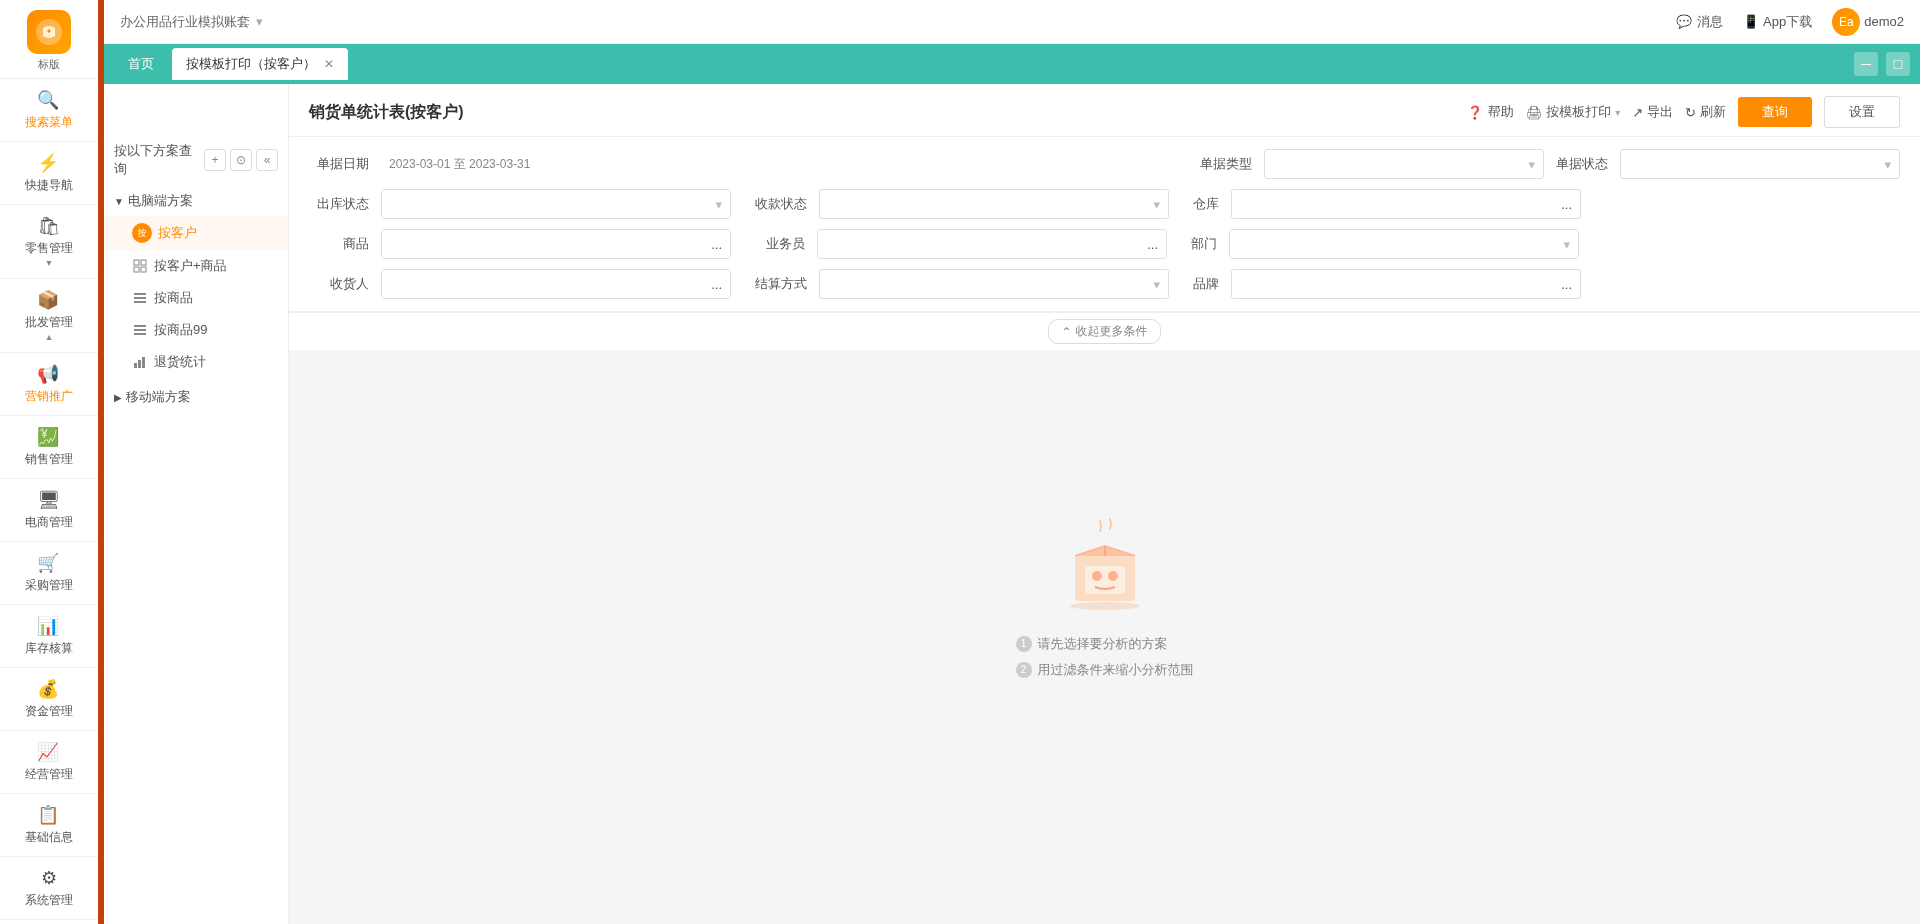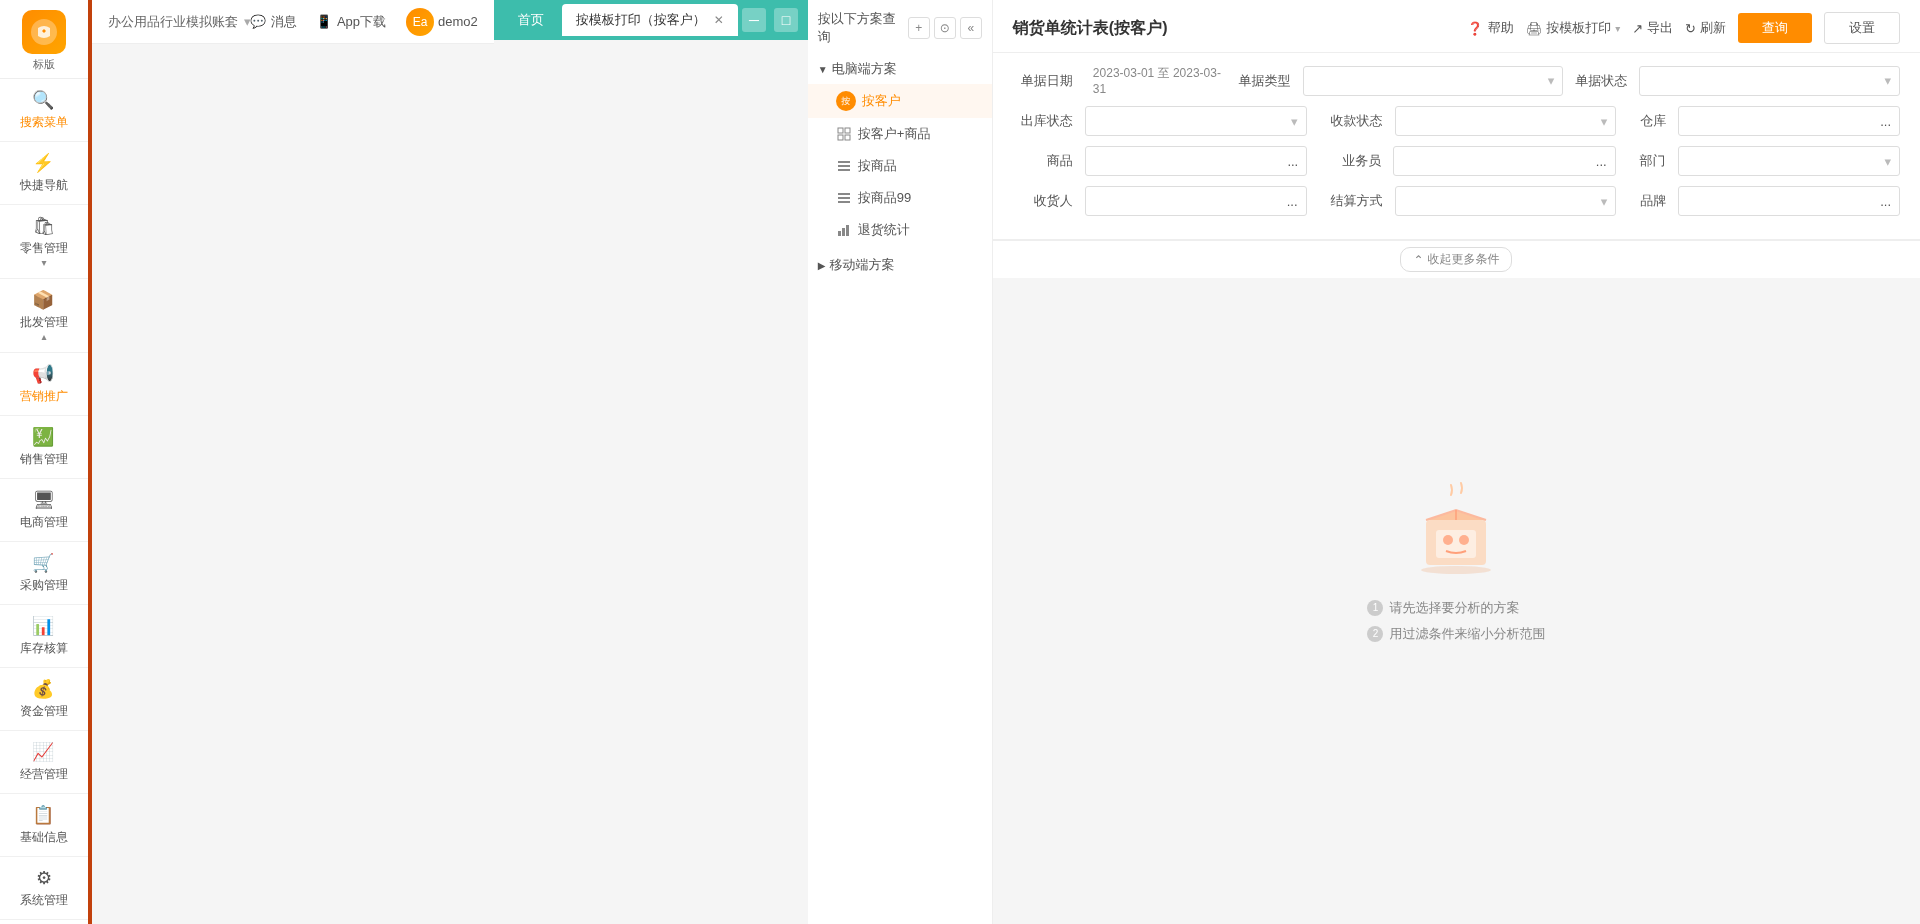--- a/index.html
+++ b/index.html
@@ -1,24 +1,24 @@
 <!DOCTYPE html>
 <html><head>
   <meta charset="utf-8">
   <style>
     * { box-sizing: border-box; margin: 0; padding: 0; font-family: 'Microsoft YaHei', Arial, sans-serif; }
     body { background: #f5f5f5; font-size: 13px; color: #333; display: flex; height: 924px; overflow: hidden; }
 
     
     .sidebar {
-      width: 92px;
+      width: 104px;
       background: #fff;
       display: flex;
       flex-direction: column;
-      border-right: 4px solid #c2410c;
+      border-right: 6px solid #c2410c;
       height: 100%;
       overflow-y: auto;
       flex-shrink: 0;
     }
     .sidebar-logo {
       display: flex;
       flex-direction: column;
       align-items: center;
       padding: 10px 0 6px;
       border-bottom: 1px solid #eee;
@@ -49,21 +49,21 @@
     }
     .sidebar-item.active { color: #ff8c00; }
     .sidebar-item-icon { font-size: 18px; margin-bottom: 3px; }
     .sidebar-item-label { font-size: 12px; }
     .sidebar-search { color: #ff8c00; }
 
     
     .main-area {
       flex: 1;
       display: flex;
-      flex-direction: row;
+      flex-direction: column;
       overflow: hidden;
     }
 
     
     .top-header {
       background: #fff;
       height: 44px;
       display: flex;
       align-items: center;
       justify-content: space-between;
@@ -163,20 +163,21 @@
       flex-shrink: 0;
       overflow-y: auto;
     }
     .scheme-panel-header {
       display: flex;
       align-items: center;
       justify-content: space-between;
       padding: 0 10px 8px;
       font-size: 13px;
       color: #555;
+      margin-top: 48px;
     }
     .scheme-panel-header-actions {
       display: flex;
       gap: 4px;
     }
     .scheme-action-btn {
       width: 22px; height: 22px;
       border: 1px solid #ddd;
       border-radius: 3px;
       display: flex; align-items: center; justify-content: center;
@@ -269,21 +270,21 @@
       background: #fff;
       padding: 12px 20px;
       border-bottom: 1px solid #eee;
     }
     .filter-row {
       display: flex;
       align-items: center;
       margin-bottom: 10px;
       gap: 12px;
     }
-    .filter-row:last-child { margin-bottom: 11px; }
+    .filter-row:last-child { margin-bottom: 0; }
     .filter-label {
       font-size: 13px;
       color: #555;
       width: 60px;
       text-align: right;
       flex-shrink: 0;
     }
     .filter-date-btns {
       display: flex;
       gap: 4px;

